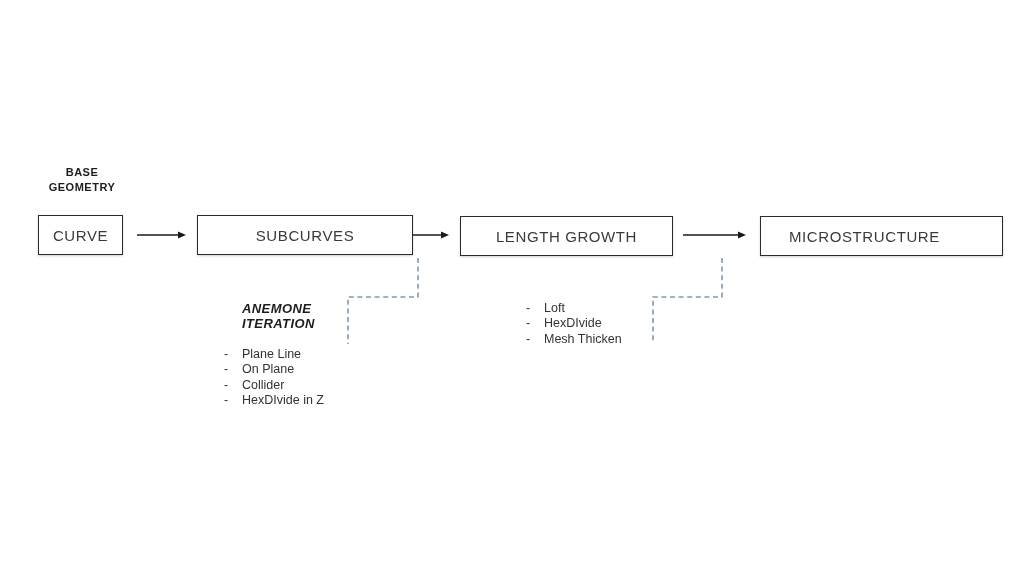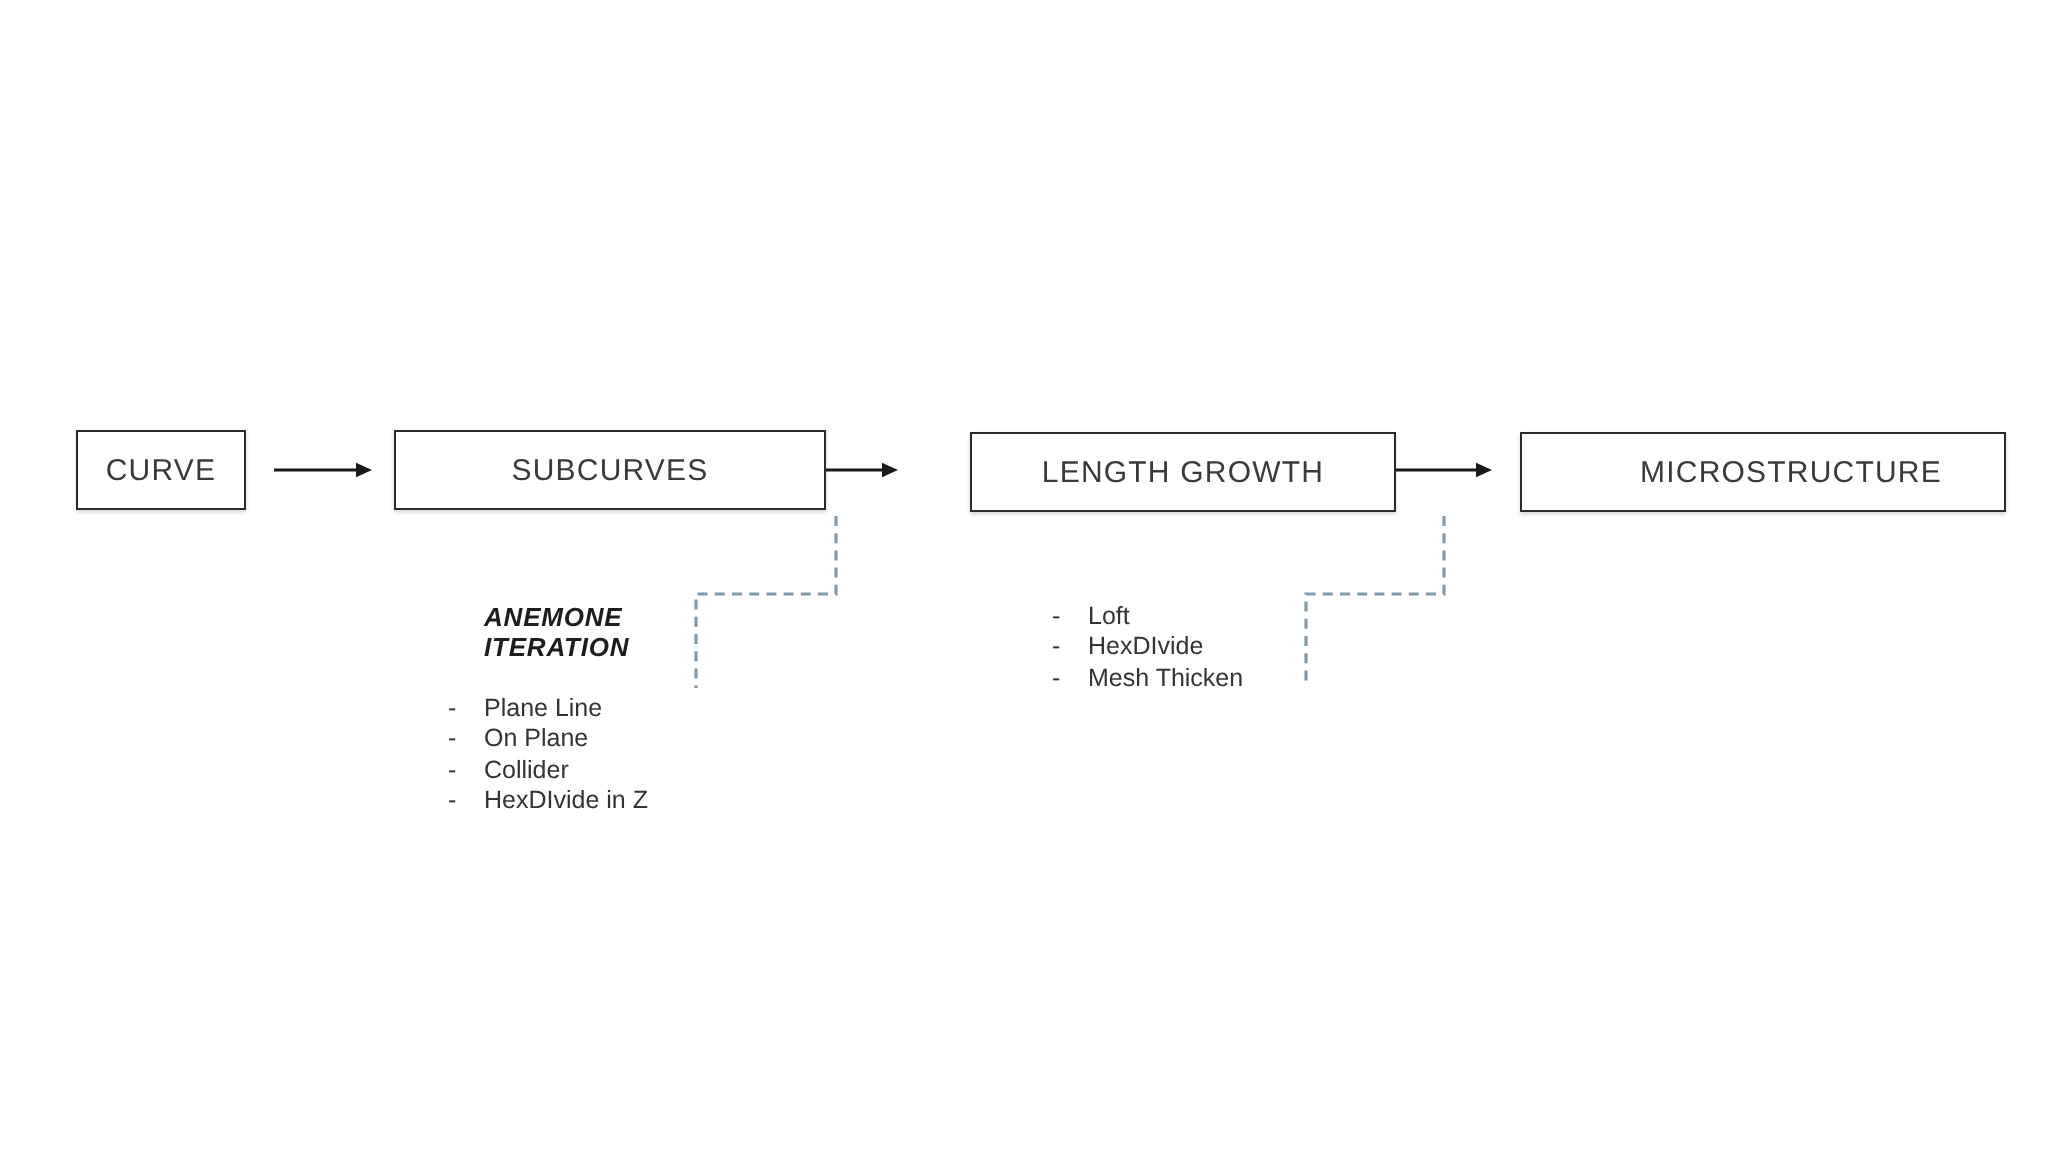--- a/index.html
+++ b/index.html
@@ -67,22 +67,22 @@
     display: flex;
     align-items: center;
     justify-content: center;
     font-size: 15px;
     letter-spacing: 0.6px;
     color: var(--box-label);
     white-space: nowrap;
   }
   .node-curve          { left: 38px;  width: 85px; text-align: center;  }
   .node-subcurves      { left: 197px; width: 216px; }
-  .node-length-growth  { left: 460px; width: 213px; top: 216px; margin-left: 25px; }
-  .node-microstructure { left: 760px; width: 243px; top: 216px; justify-content: center; padding-left: 28px; }
+  .node-length-growth  { left: 460px; width: 213px; top: 216px; }
+  .node-microstructure { left: 760px; width: 243px; top: 216px; justify-content: flex-start; padding-left: 28px; }
   .annotation-heading {
     position: absolute;
     font-size: 13px;
     font-weight: 700;
     letter-spacing: 0.4px;
     line-height: 15px;
     color: var(--heading-text);
     font-style: italic;
   }
   .annotation-heading span { display: block; }
@@ -123,20 +123,24 @@
     <g>
       <line class="arrow-line" x1="683" y1="235" x2="739" y2="235"></line>
       <polygon class="arrow-head" points="738,231.4 746,235 738,238.6"></polygon>
     </g>
 
     <polyline class="dashed-connector" points="418,258 418,297 348,297 348,344"></polyline>
 
     <polyline class="dashed-connector" points="722,258 722,297 653,297 653,343"></polyline>
   </svg>
 
+  <div class="pre-label">
+    <span>BASE</span>
+    <span>GEOMETRY</span>
+  </div>
 
   <div class="node node-curve">
     <span>CURVE</span>
   </div>
   <div class="node node-subcurves">
     <span>SUBCURVES</span>
   </div>
   <div class="node node-length-growth">
     <span>LENGTH GROWTH</span>
   </div>

